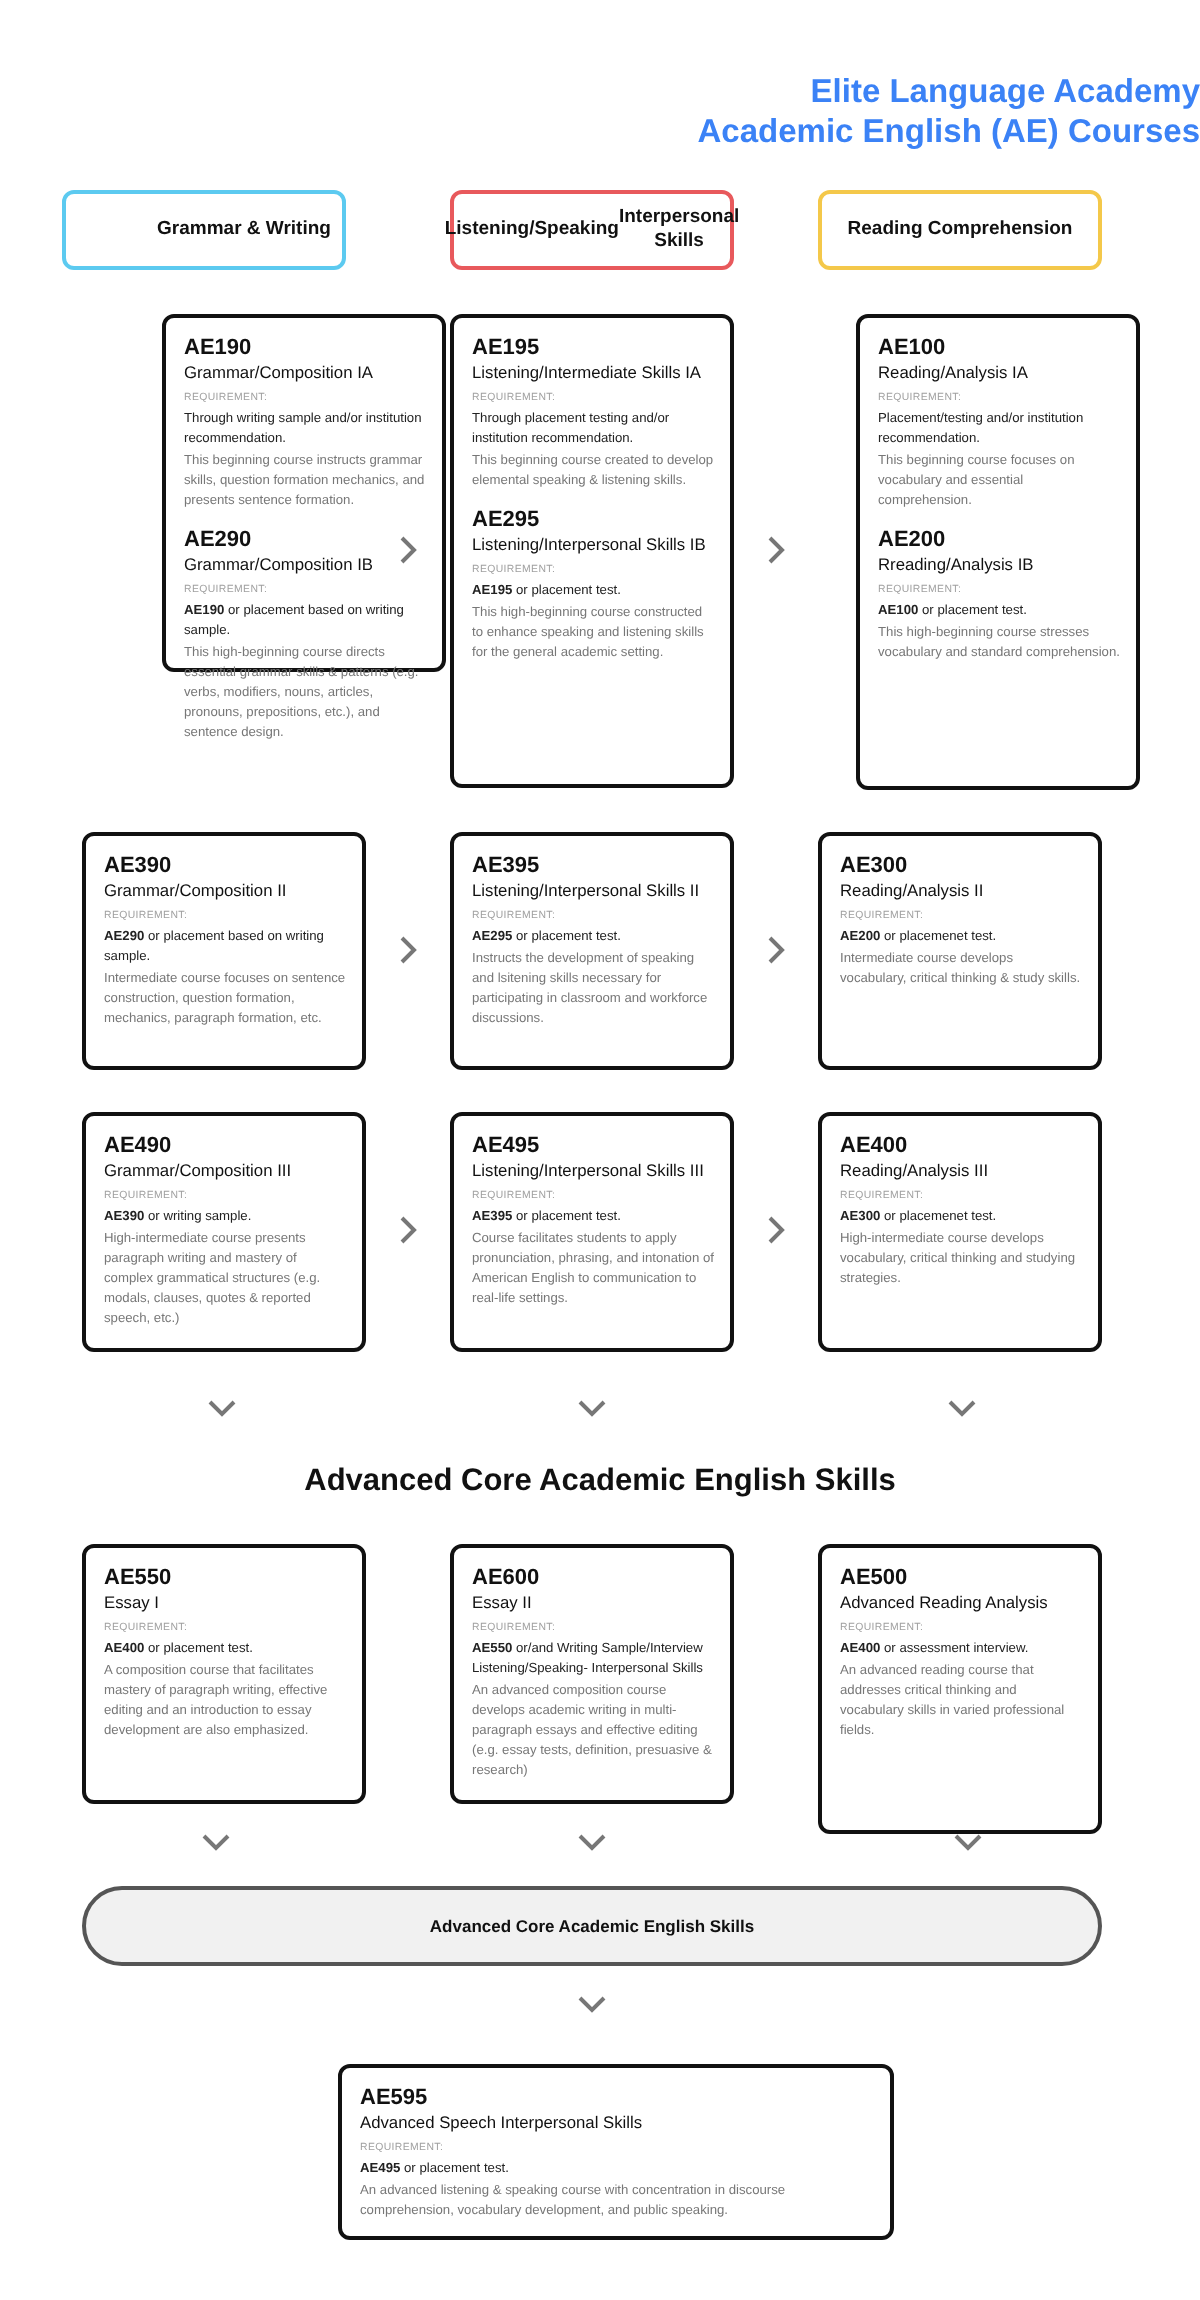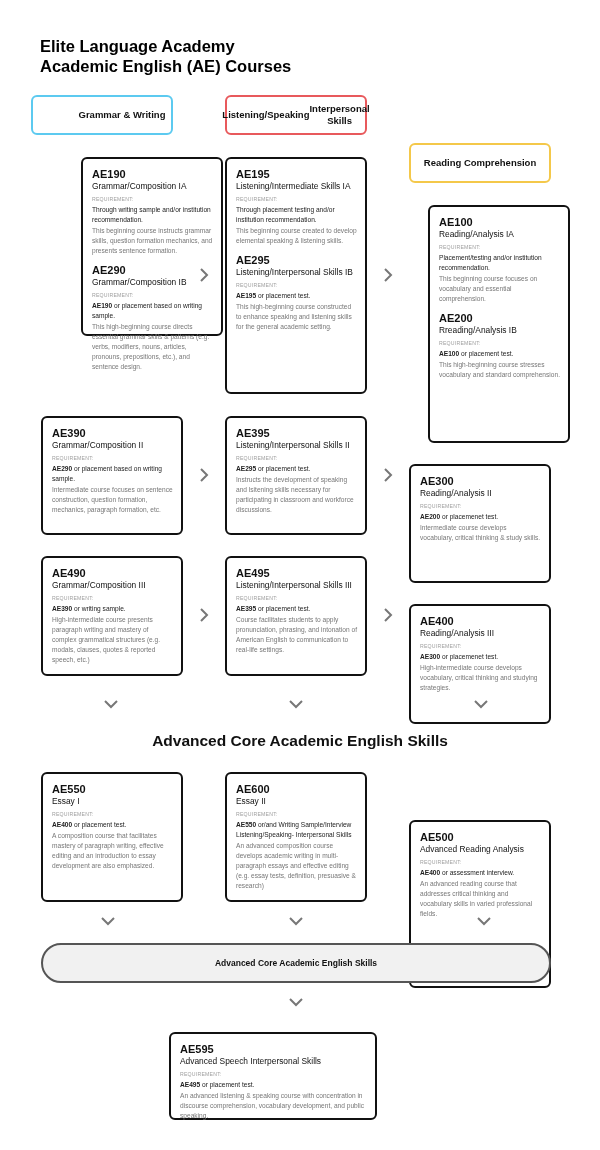--- a/index.html
+++ b/index.html
@@ -1,22 +1,22 @@
 <!DOCTYPE html>
 <html><head>
 <meta charset="utf-8">
 <style>
   * { box-sizing: border-box; margin: 0; padding: 0; }
   html, body { width: 600px; height: 1150px; background: #ffffff; overflow: hidden; }
   body { position: relative; font-family: "Liberation Sans", "DejaVu Sans", sans-serif; color: #111; }
-  .title { position: absolute; left: 0; width: 600px; text-align: left; font-weight: bold; font-size: 16.5px; line-height: 20px; color: #000000; padding-left: 40px; }
+  .title { position: absolute; left: 0; width: 600px; text-align: right; font-weight: bold; font-size: 16.5px; line-height: 20px; color: #3b82f6; }
   .hdr { position: absolute; width: 142px; height: 40px; border: 2px solid; border-radius: 6px; display: flex; align-items: center; justify-content: center; text-align: center; font-weight: bold; font-size: 9.5px; line-height: 12px; background: #fff; }
   .blue { border-color: #5ccaf0; }
   .red { border-color: #e8595c; }
-  .yellow { border-color: #f4c84a; margin-top: 48px; }
+  .yellow { border-color: #f4c84a; }
   .card { position: absolute; width: 142px; border: 2px solid; border-radius: 6px; padding: 9px 8px 6px 9px; background: #fff; }
   .course { margin-bottom: 8px; }
   .code { font-weight: bold; font-size: 11px; line-height: 13px; color: #111; }
   .name { font-weight: normal; font-size: 8.4px; line-height: 11px; color: #111; white-space: nowrap; }
   .reqlbl { font-size: 5.2px; line-height: 8px; color: #a0a0a0; letter-spacing: 0.2px; margin-top: 3px; margin-bottom: 2px; }
   .req { font-size: 6.6px; line-height: 10px; color: #222; }
   .req b { font-weight: bold; }
   .desc { font-size: 6.6px; line-height: 10px; color: #777; margin-top: 1px; }
   .arrow-r { position: absolute; width: 12px; height: 16px; }
   .arrow-d { position: absolute; width: 16px; height: 10px; }
@@ -175,21 +175,21 @@
   <div class="req"><b>AE400</b><span> or placement test.</span></div>
   <div class="desc">A composition course that facilitates mastery of paragraph writing, effective editing and an introduction to essay development are also emphasized.</div>
 </div>
 <div class="card blue" style="left:225px; top:772px; height:130px;">
   <div class="code">AE600</div>
   <div class="name">Essay II</div>
   <div class="reqlbl">REQUIREMENT:</div>
   <div class="req"><b>AE550</b><span> or/and Writing Sample/Interview Listening/Speaking- Interpersonal Skills</span></div>
   <div class="desc">An advanced composition course develops academic writing in multi-paragraph essays and effective editing (e.g. essay tests, definition, presuasive &amp; research)</div>
 </div>
-<div class="card yellow" style="left:409px; top:772px; height:168px;">
+<div class="card yellow" style="left:409px; top:772px; height:145px;">
   <div class="code">AE500</div>
   <div class="name">Advanced Reading Analysis</div>
   <div class="reqlbl">REQUIREMENT:</div>
   <div class="req"><b>AE400</b><span> or assessment interview.</span></div>
   <div class="desc">An advanced reading course that addresses critical thinking and vocabulary skills in varied professional fields.</div>
 </div>
 
 <svg class="arrow-d" style="left:100px; top:916px;" viewBox="0 0 16 10">
     <polyline points="2,2 8,8 14,2" fill="none" stroke="#777" stroke-width="2"></polyline>
   </svg>
@@ -201,19 +201,19 @@
   </svg>
 
 <div class="pill">
   <span>Advanced Core Academic English Skills</span>
 </div>
 
 <svg class="arrow-d" style="left:288px; top:997px;" viewBox="0 0 16 10">
     <polyline points="2,2 8,8 14,2" fill="none" stroke="#777" stroke-width="2"></polyline>
   </svg>
 
-<div class="card blue" style="left:169px; top:1032px; width:208px; height:88px;">
+<div class="card blue" style="left:169px; top:1032px; width:278px; height:88px;">
   <div class="code">AE595</div>
   <div class="name">Advanced Speech Interpersonal Skills</div>
   <div class="reqlbl">REQUIREMENT:</div>
   <div class="req"><b>AE495</b><span> or placement test.</span></div>
   <div class="desc">An advanced listening &amp; speaking course with concentration in discourse comprehension, vocabulary development, and public speaking.</div>
 </div>
 
 </body></html>

